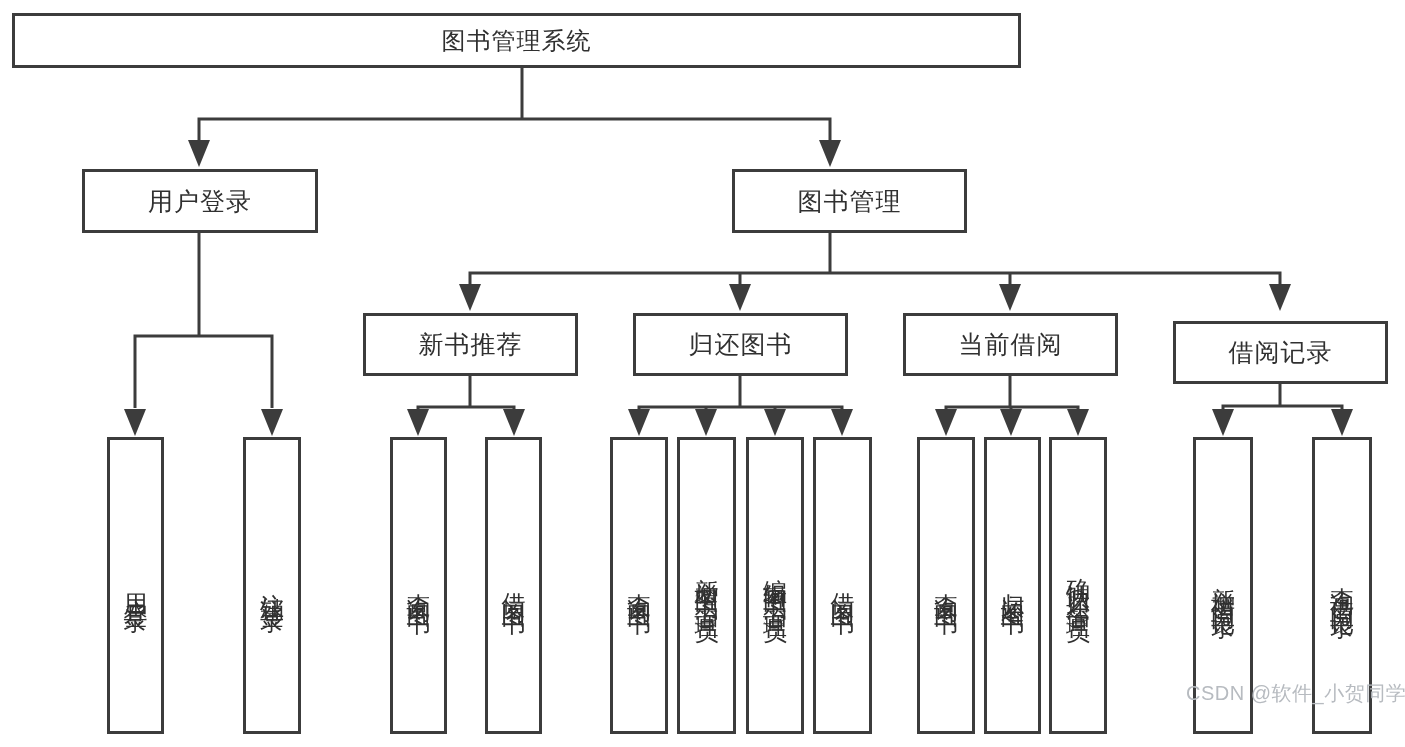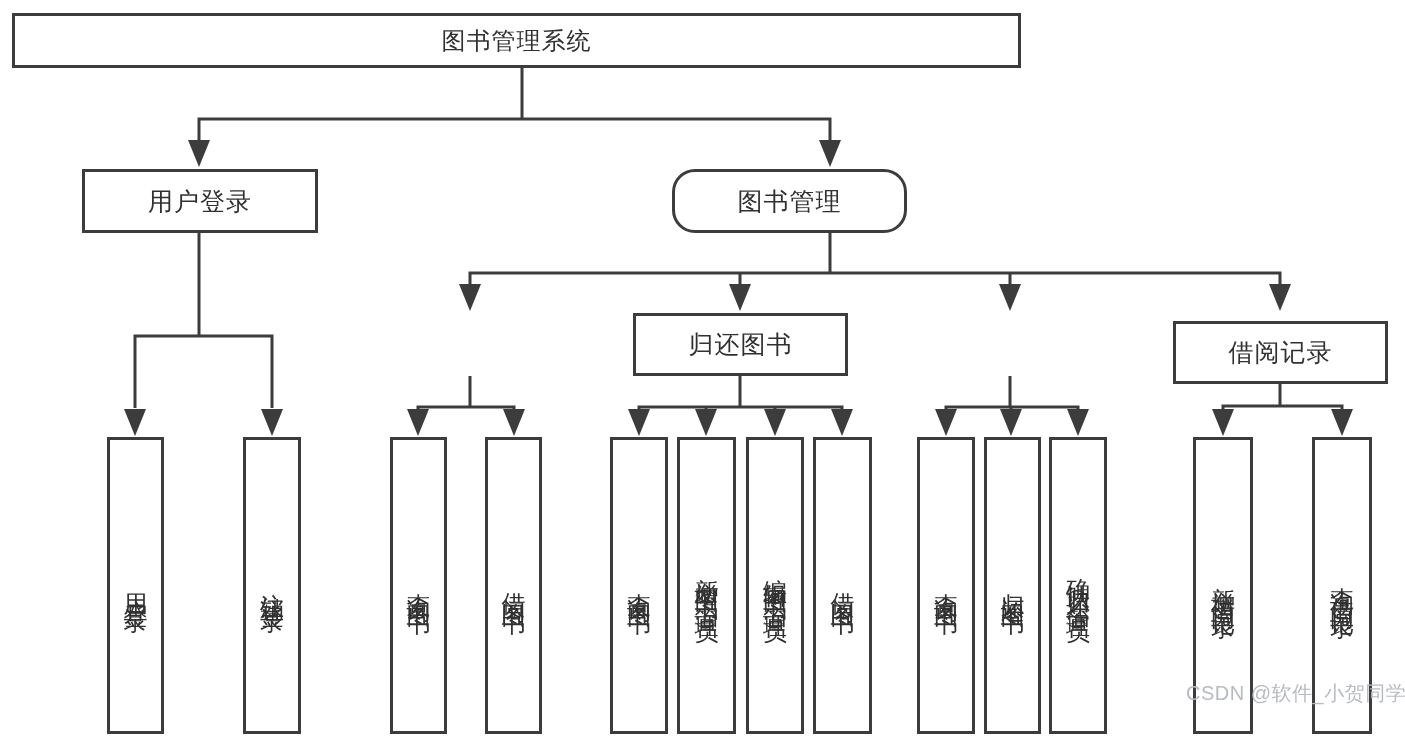--- a/index.html
+++ b/index.html
@@ -13,21 +13,21 @@
     display:flex;align-items:center;justify-content:center;color:#303030;
   }
   .h{font-size:25px;letter-spacing:1px;white-space:nowrap;}
   .v .vt{
     writing-mode:vertical-rl;text-orientation:mixed;
     font-size:24px;letter-spacing:6px;line-height:1;color:#303030;
   }
   
   #n-root          {left:12px;  top:13px;  width:1009px;height:55px;font-size:24px;}
   #n-user-login    {left:82px;  top:169px; width:236px; height:64px;}
-  #n-book-mgmt     {left:672px; top:169px; width:235px; height:64px;border-radius:23px;}
+  #n-book-mgmt     {left:732px; top:169px; width:235px; height:64px;}
   #n-new-book-rec  {left:363px; top:313px; width:215px; height:63px;}
   #n-book-borrow   {left:633px; top:313px; width:215px; height:63px;}
   #n-current-borrow{left:903px; top:313px; width:215px; height:63px;}
   #n-borrow-record {left:1173px;top:321px; width:215px; height:63px;}
   #n-leaf-login    {left:107px; top:437px; width:57px;  height:297px;}
   #n-leaf-logout   {left:243px; top:437px; width:58px;  height:297px;}
   #n-rec-query     {left:390px; top:437px; width:57px;  height:297px;}
   #n-rec-borrow    {left:485px; top:437px; width:57px;  height:297px;}
   #n-bb-query      {left:610px; top:437px; width:58px;  height:297px;}
   #n-bb-add        {left:677px; top:437px; width:59px;  height:297px;}
@@ -84,21 +84,23 @@
     <path class="cn" d="M1280 376 V406 M1223 410 L1223 406 L1342 406 L1342 410"></path>
     <polygon class="ar" points="1212,409 1234,409 1223,436"></polygon>
     <polygon class="ar" points="1331,409 1353,409 1342,436"></polygon>
   </svg>
 
   <div class="box h" id="n-root">图书管理系统</div>
 
   <div class="box h" id="n-user-login">用户登录</div>
   <div class="box h" id="n-book-mgmt">图书管理</div>
 
+  <div class="box h" id="n-new-book-rec">新书推荐</div>
   <div class="box h" id="n-book-borrow">归还图书</div>
+  <div class="box h" id="n-current-borrow">当前借阅</div>
   <div class="box h" id="n-borrow-record">借阅记录</div>
 
   <div class="box v" id="n-leaf-login">
     <span class="vt">用户登录</span>
   </div>
   <div class="box v" id="n-leaf-logout">
     <span class="vt">注销登录</span>
   </div>
 
   <div class="box v" id="n-rec-query">

